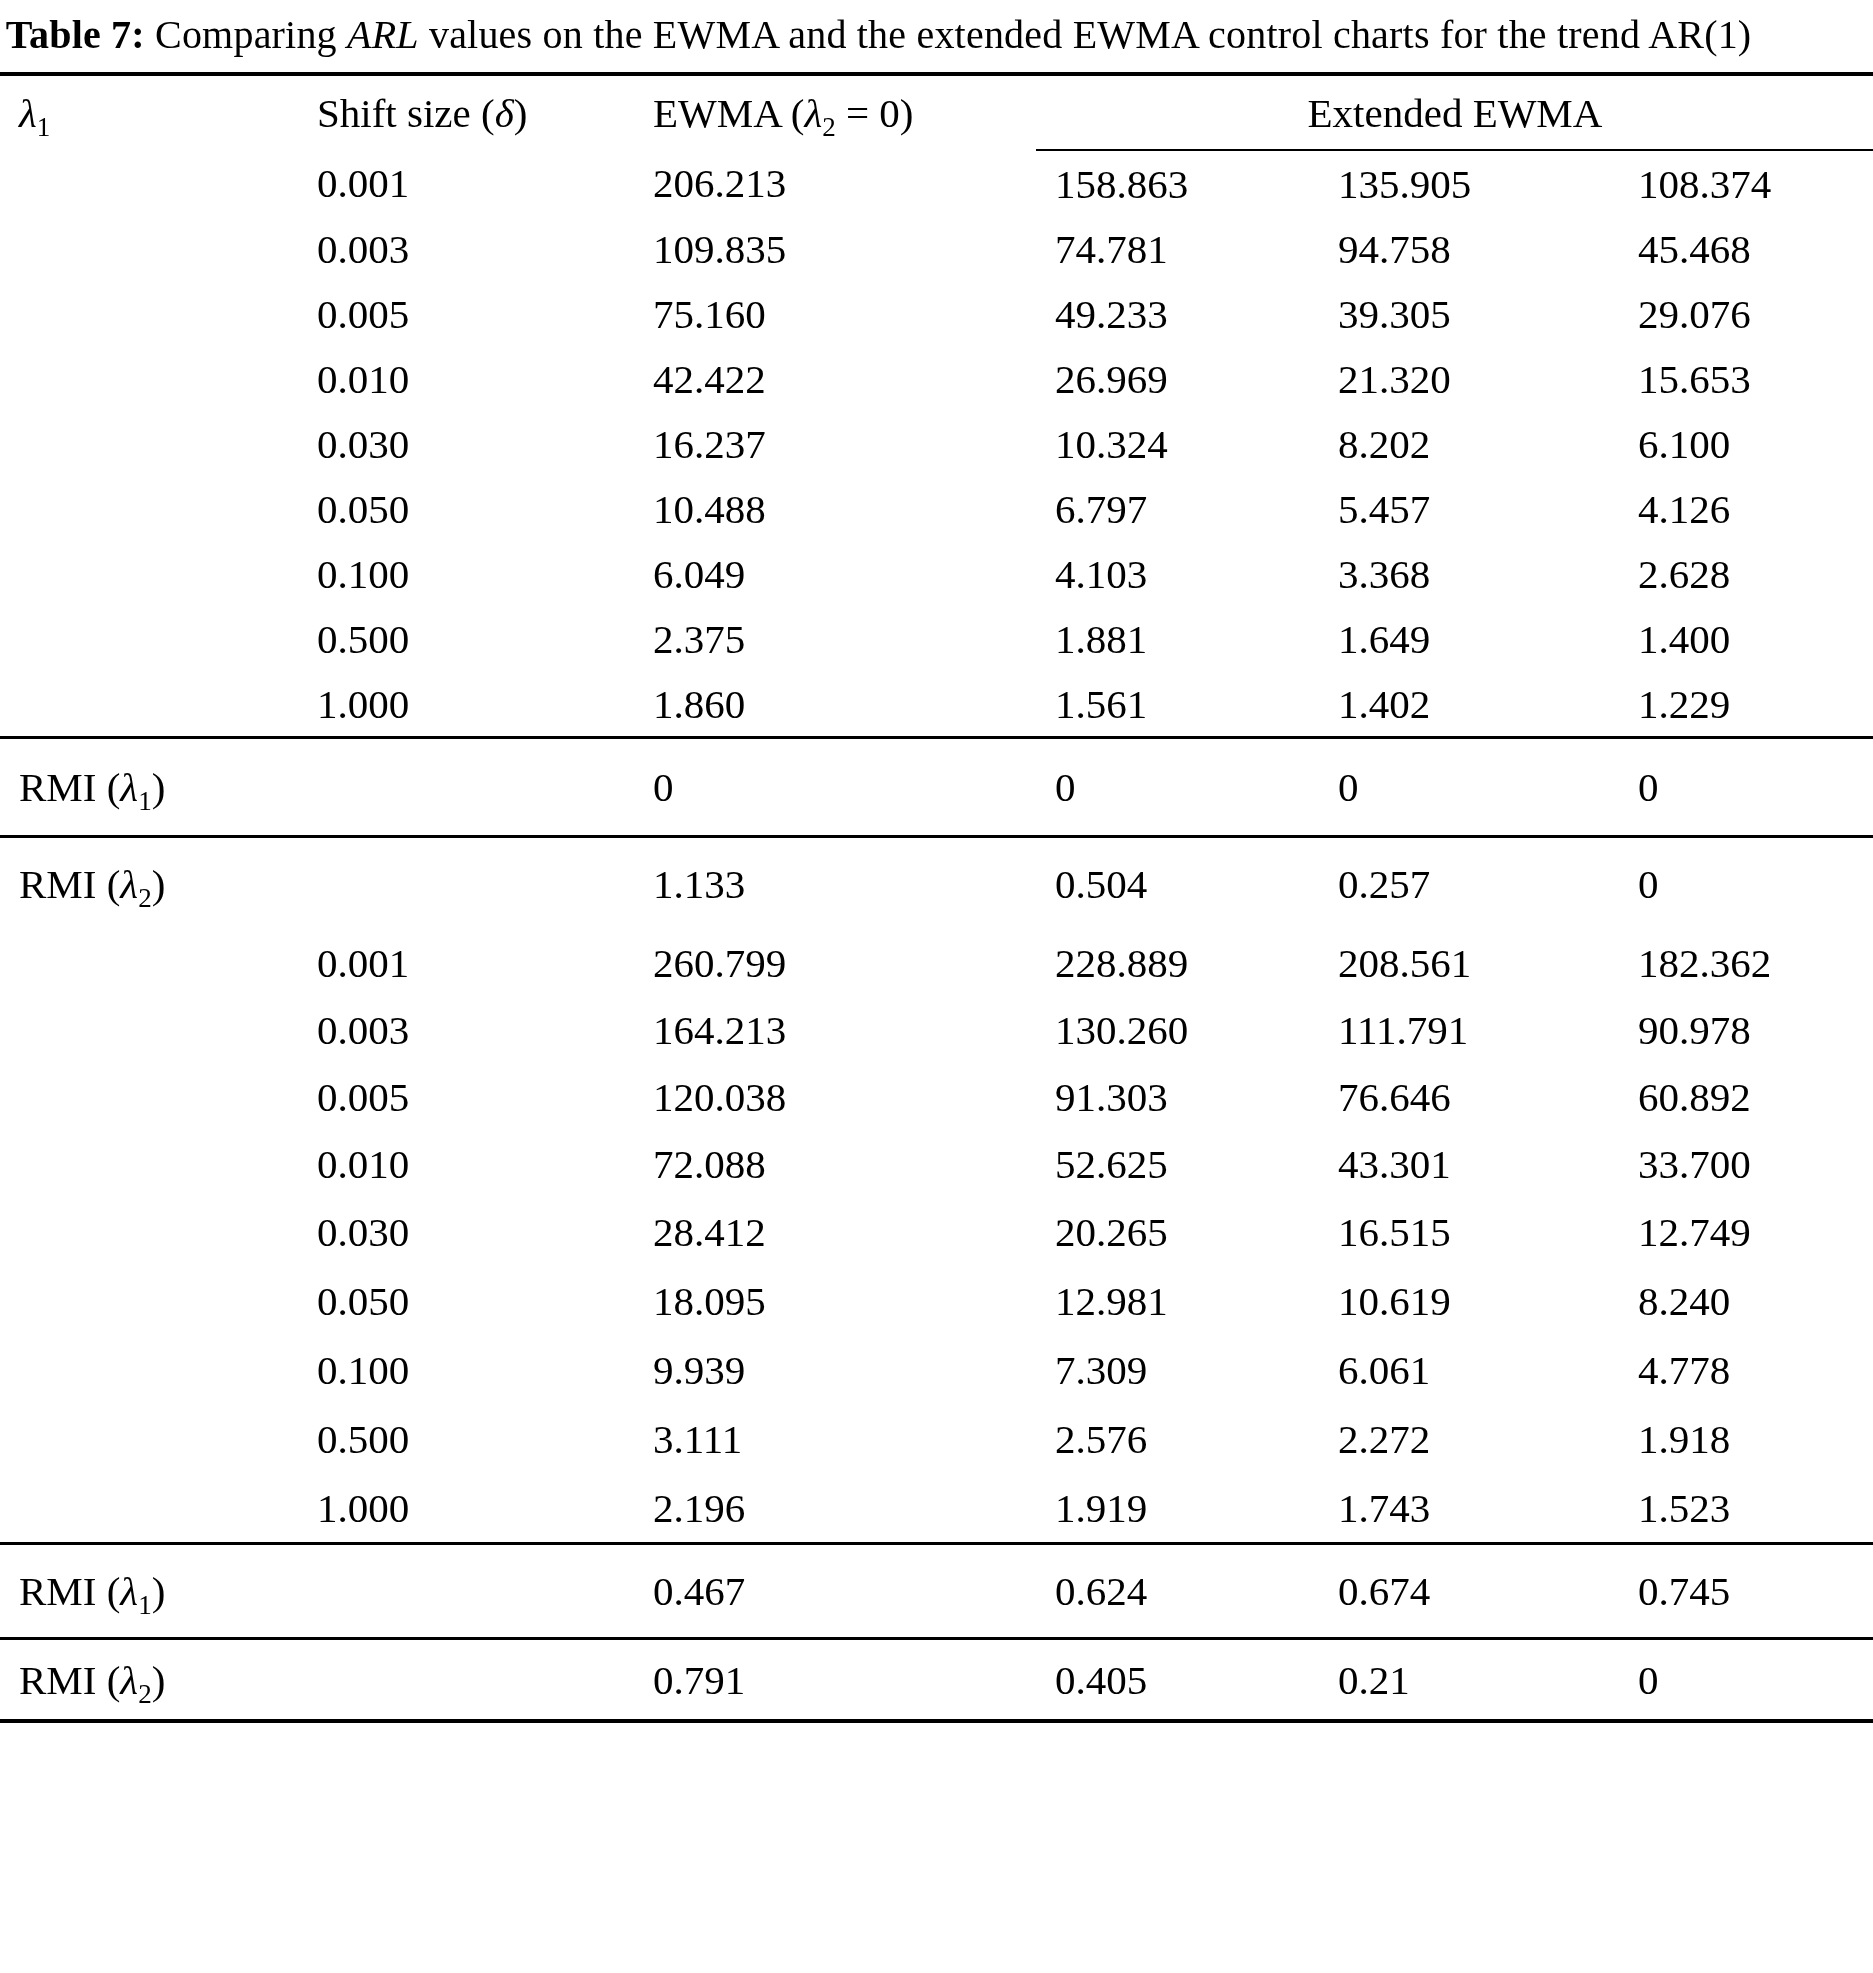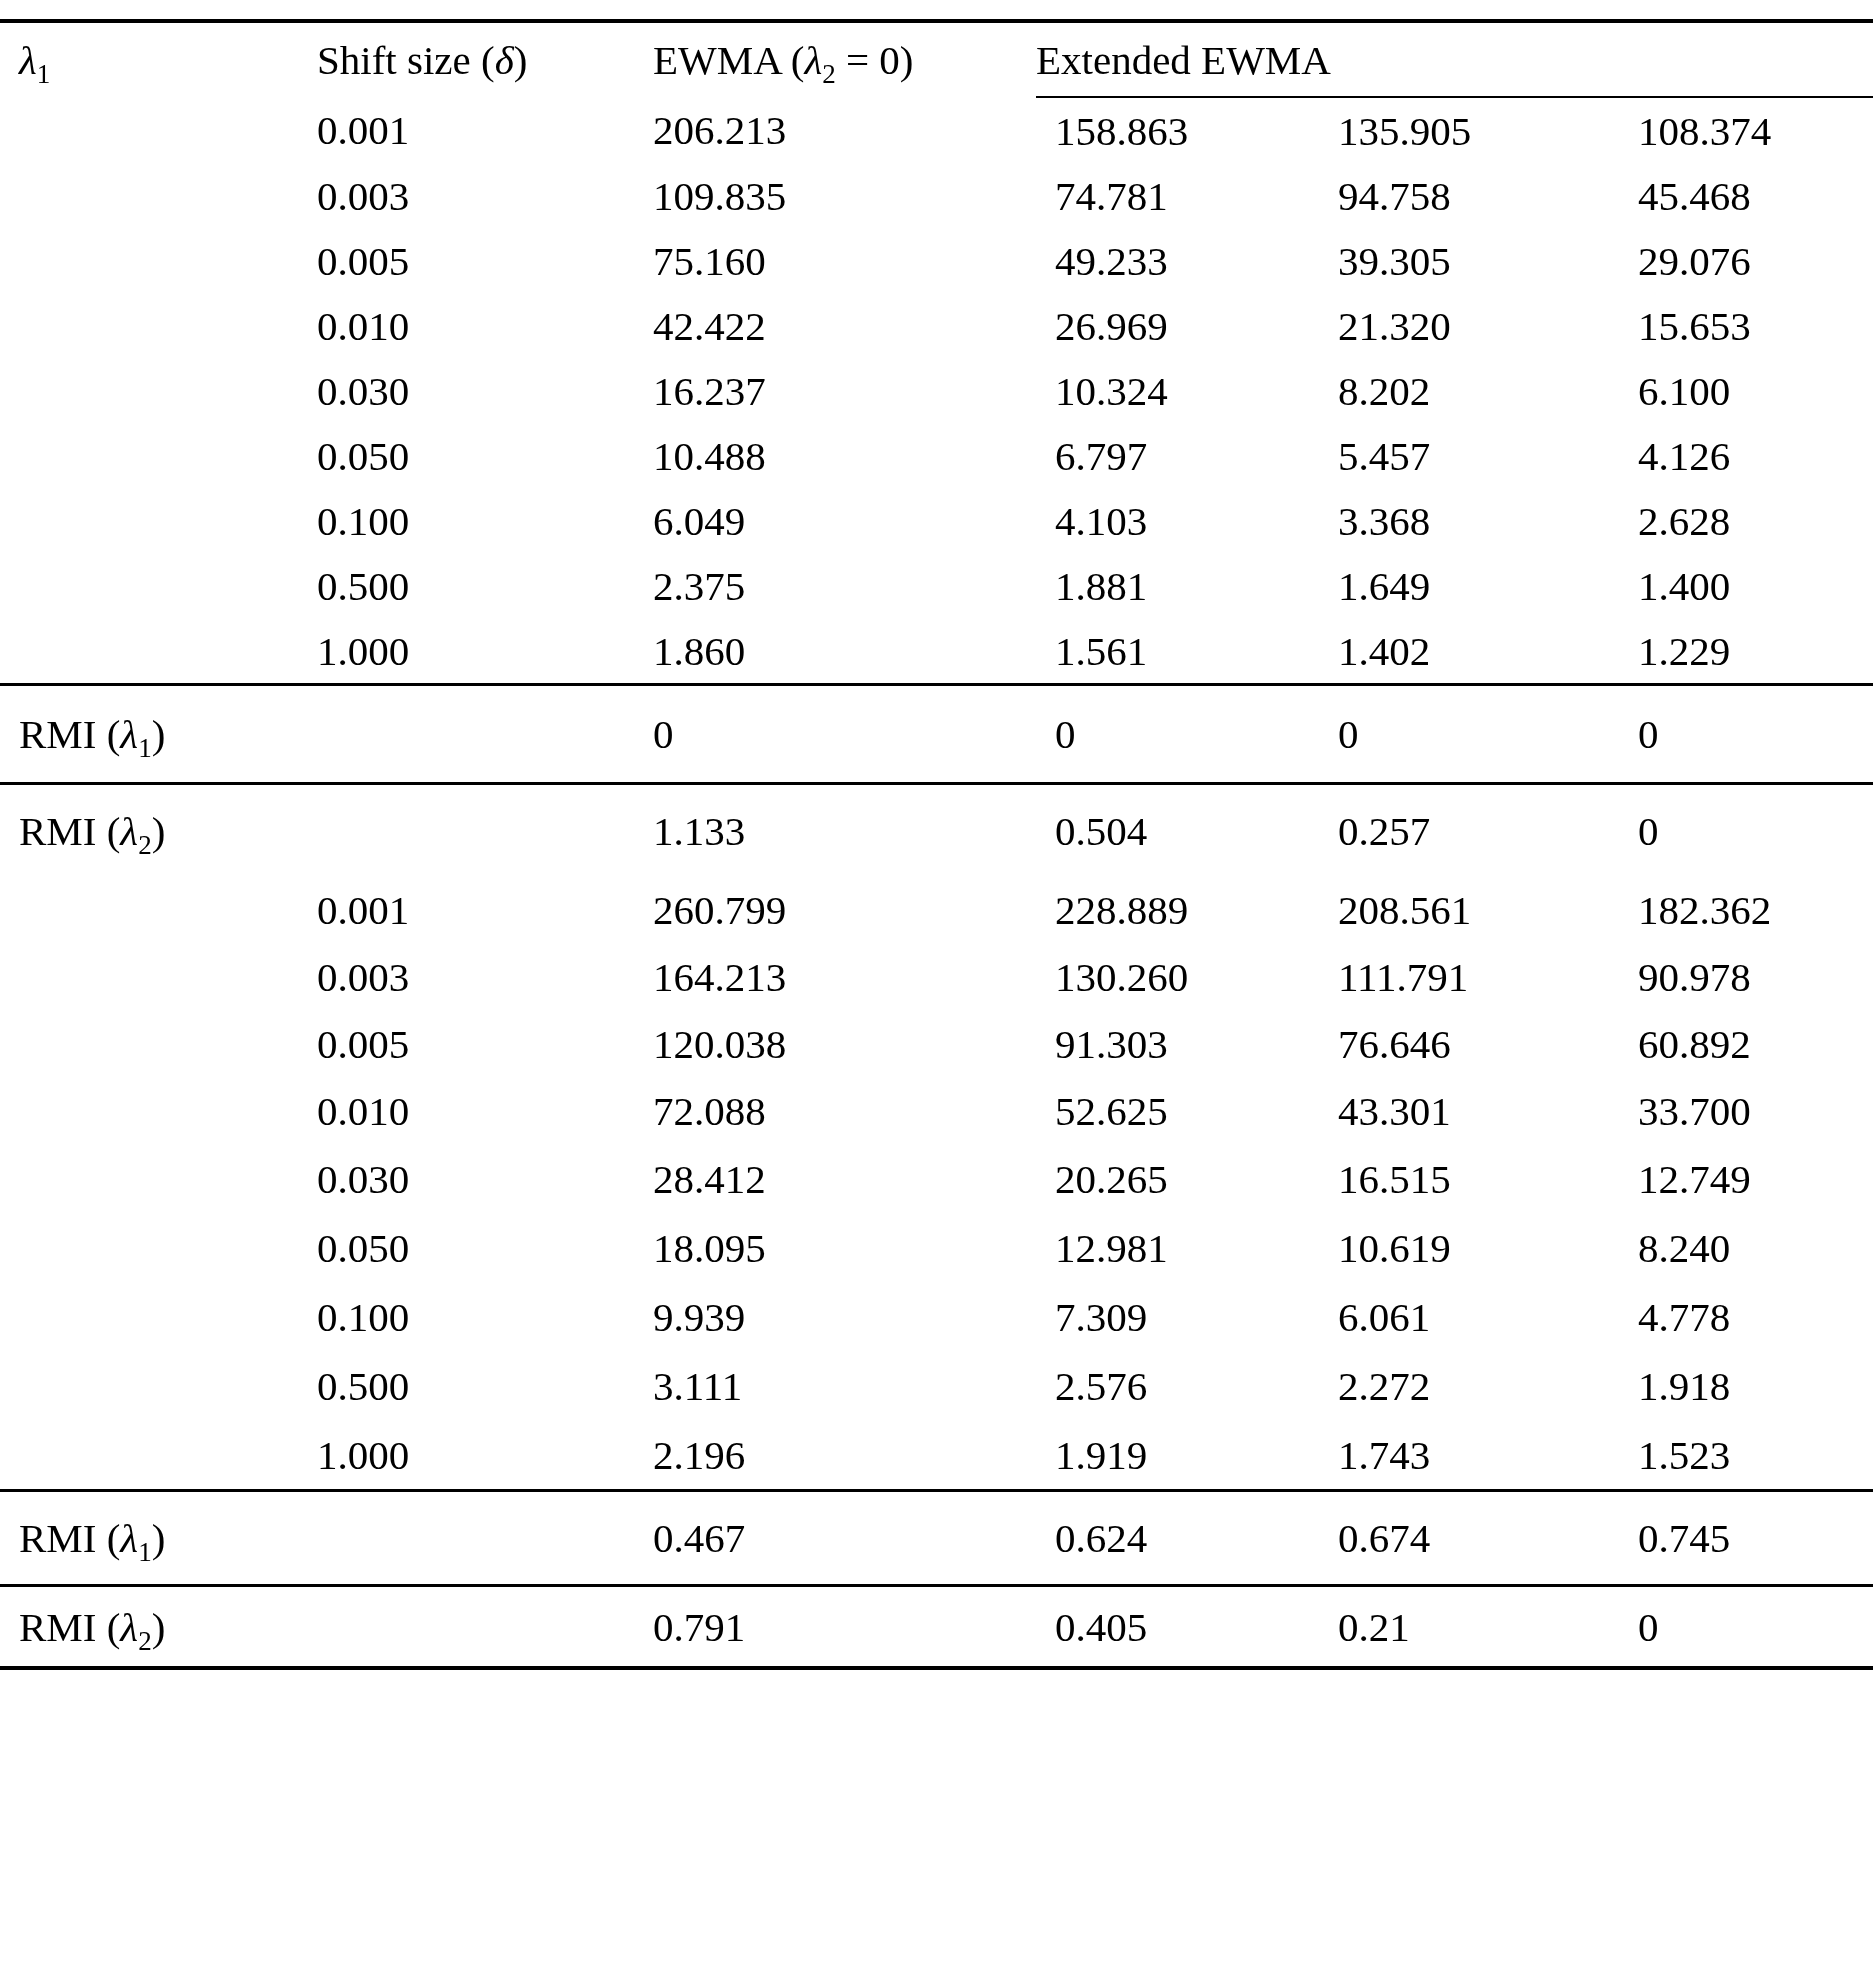--- a/index.html
+++ b/index.html
@@ -24,38 +24,39 @@
   }
   col.c0{width:298px} col.c1{width:336px} col.c2{width:402px}
   col.c3{width:283px} col.c4{width:300px} col.c5{width:255px}
 
   th, td {
     font-weight:normal; text-align:left; vertical-align:middle;
     padding:0 0 0 19px; white-space:nowrap; overflow:visible;
   }
   tr.hrow1 th { height:73px; }
   tr.hrow2 th { height:83px; }
-  th.ext-span { padding-left:0; border-bottom:2.9px solid #000; }
+  th.ext-span { text-align:center; padding-left:0; border-bottom:2.9px solid #000; }
 
   tr.dr  td { height:65px; }
   tr.dr2 td { height:67px; }
   tr.dr2b td { height:69px; }
 
   tr.rmi1a td { height:96px; border-top:3.8px solid #000; }
   tr.rmi2a td { height:91px;  border-top:3.8px solid #000; }
   tr.blockstart td { border-top:3.8px solid #000; }
   tr.rmi1b td { height:92px;  border-top:3.8px solid #000; }
   tr.rmi2b td { height:79px;  border-top:3.8px solid #000; }
 </style>
 </head>
 <body>
 
 <div class="page">
 
   <div class="title">
+    <div><span class="b">Table 7:</span><span>  Comparing </span><span class="it">ARL</span><span> values on the EWMA and the extended EWMA control charts for the trend AR(1)</span></div>
   </div>
 
   <table class="arl">
     <colgroup>
       <col class="c0">
         <col class="c1">
         <col class="c2">
       <col class="c3">
         <col class="c4">
         <col class="c5">

